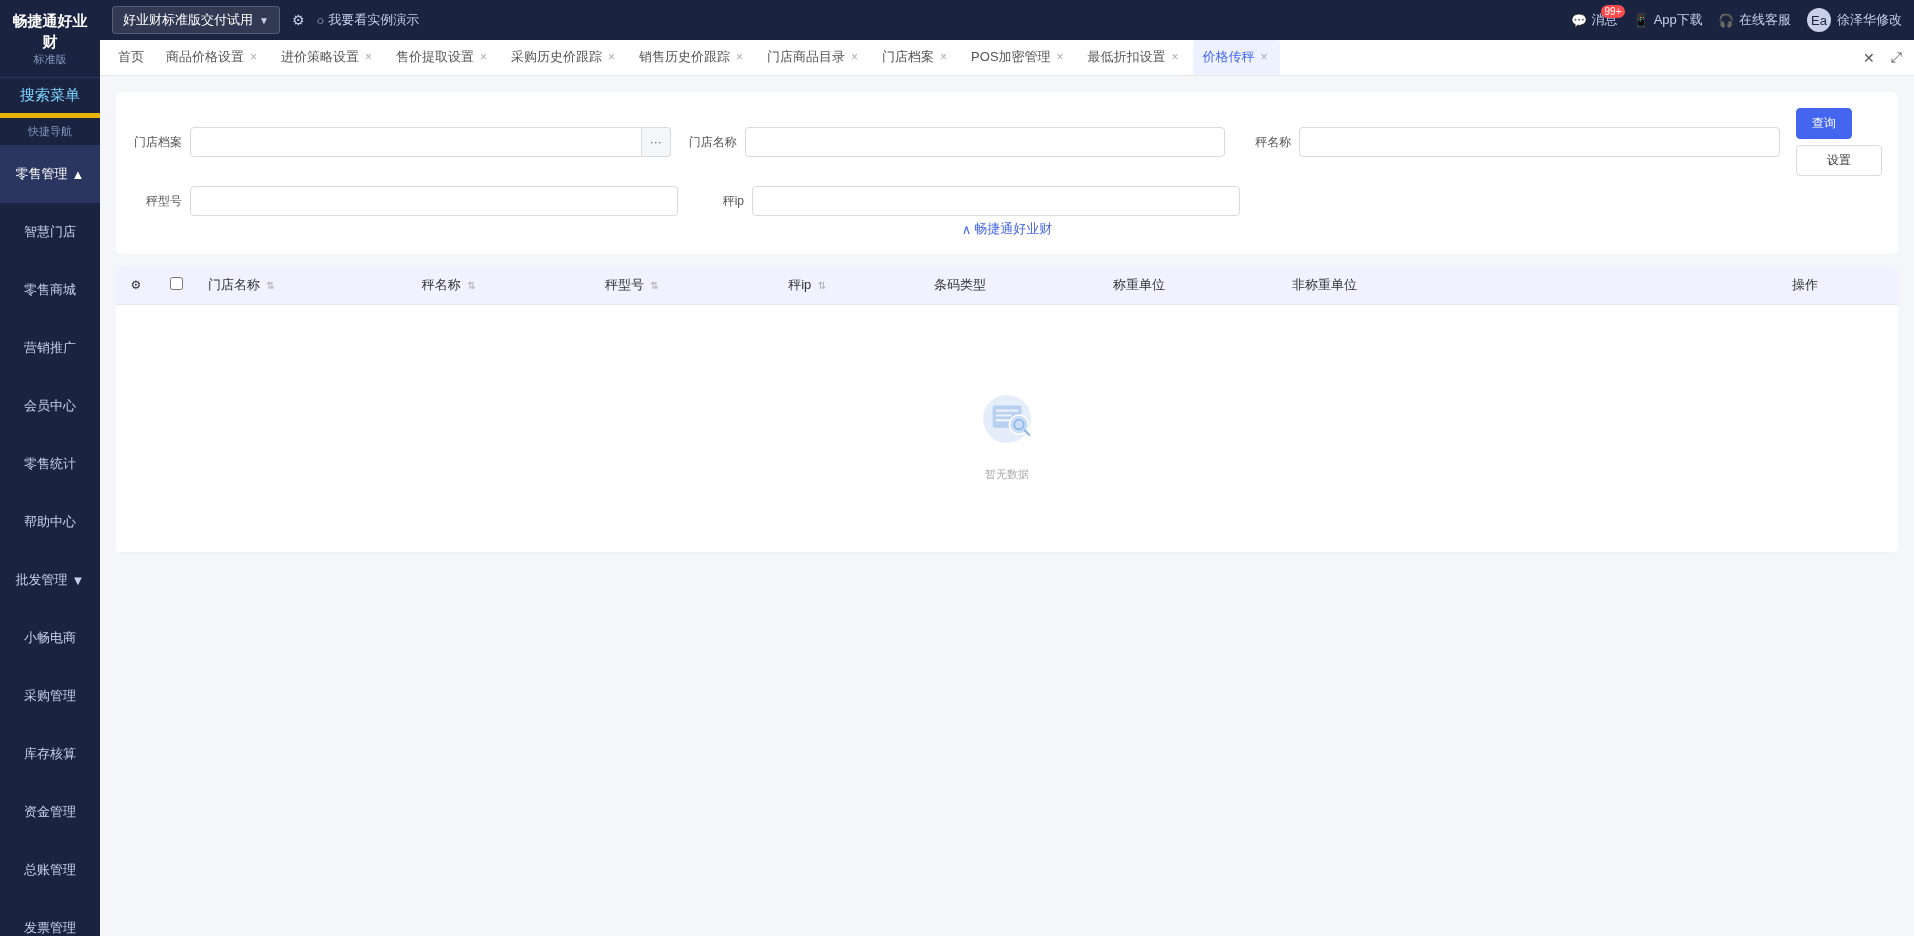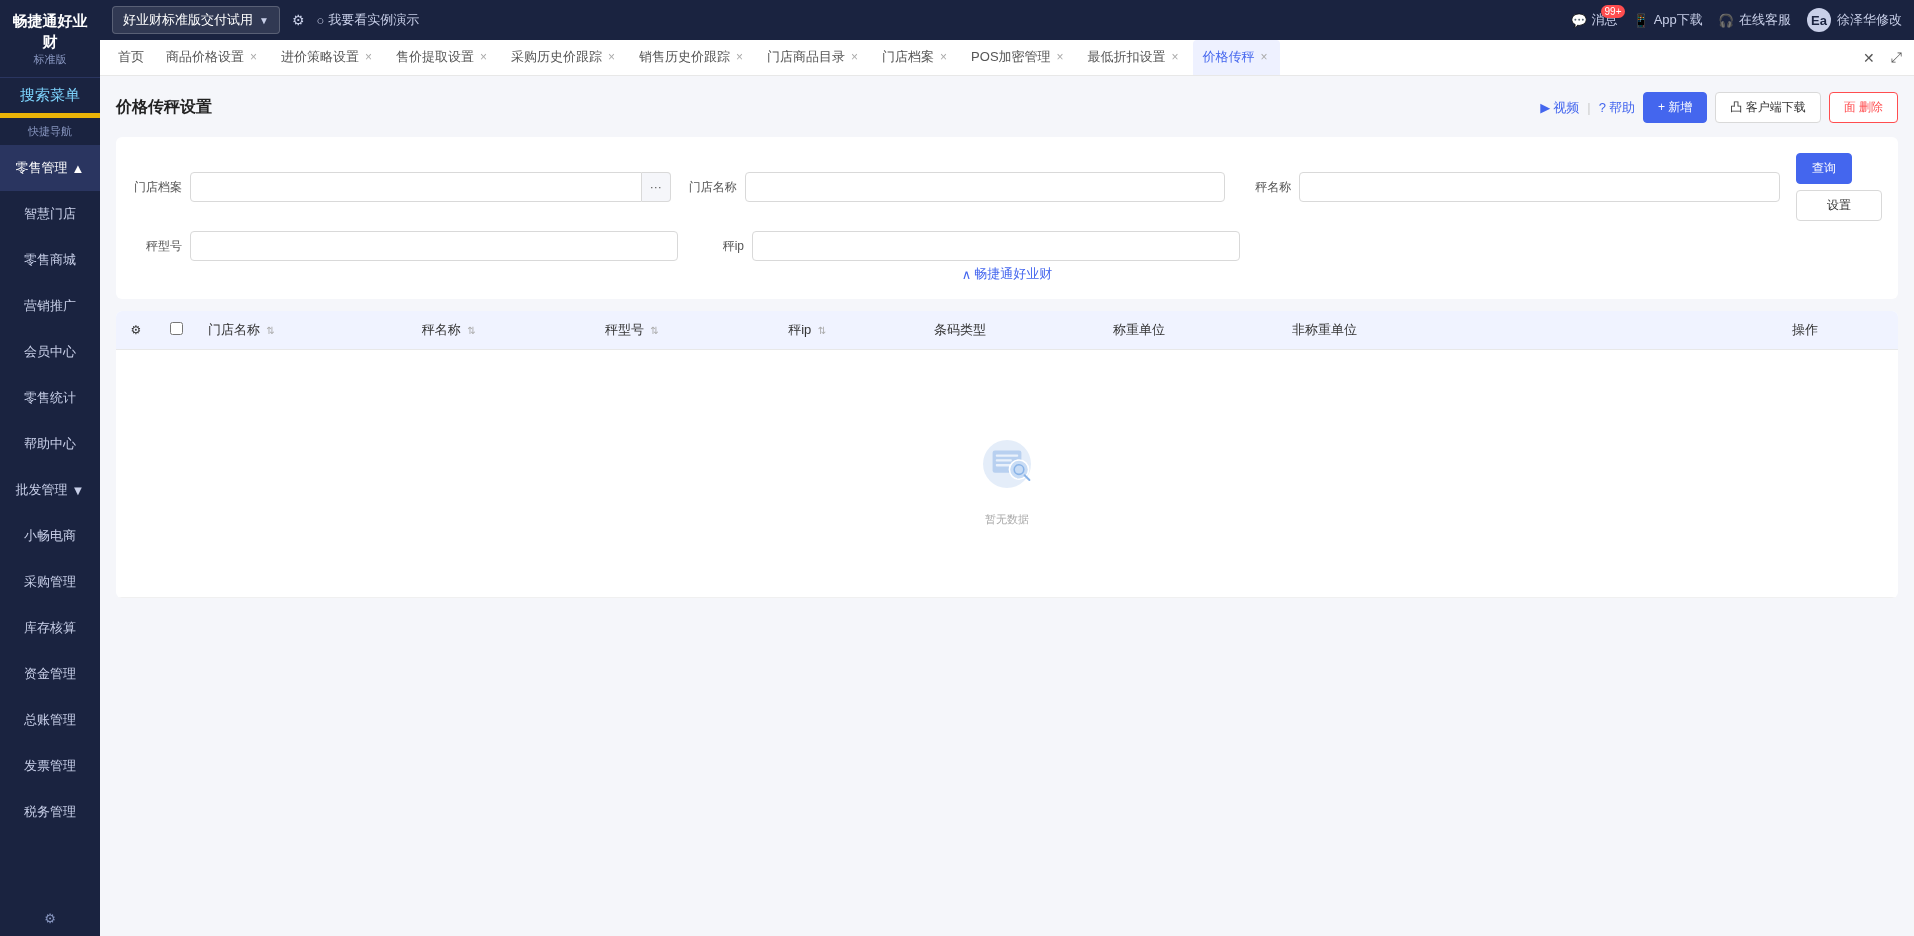--- a/index.html
+++ b/index.html
@@ -35,21 +35,21 @@
       border-bottom: 5px solid #eab308;
     }
     .sidebar-nav-label {
       padding: 6px 8px;
       font-size: 11px;
       color: #8896c0;
       text-align: center;
       cursor: pointer;
     }
     .sidebar-item {
-      padding: 14px 8px;
+      padding: 20px 8px;
       text-align: center;
       color: #c8cfe8;
       cursor: pointer;
       font-size: 12px;
       display: flex;
       flex-direction: column;
       align-items: center;
       gap: 2px;
     }
     .sidebar-item.active { background: #2a3560; color: white; }
@@ -136,21 +136,20 @@
     .user-avatar {
       width: 24px;
       height: 24px;
       background: #c8cfe8;
       border-radius: 50%;
       display: flex;
       align-items: center;
       justify-content: center;
       color: #1a2340;
       font-size: 10px;
-      font-weight: bold;
     }
 
     
     .tab-bar {
       height: 36px;
       background: white;
       border-bottom: 1px solid #e8e8e8;
       display: flex;
       align-items: center;
       padding: 0 8px;
@@ -573,37 +572,20 @@
       <span class="close-btn">×</span>
     </div>
     <div class="tab-bar-actions">
       <span class="tab-bar-action-btn">✕</span>
       <span class="tab-bar-action-btn">⤢</span>
     </div>
   </div>
 
   <div class="content-area">
 
-    <div class="page-title-bar">
-      <div class="page-title">价格传秤设置</div>
-      <div class="page-actions">
-        <span class="page-action-link">
-          <span>▶</span>
-          <span>视频</span>
-        </span>
-        <span class="separator">|</span>
-        <span class="page-action-link">
-          <span>?</span>
-          <span>帮助</span>
-        </span>
-        <button class="btn btn-primary">+ 新增</button>
-        <button class="btn btn-default">凸 客户端下载</button>
-        <button class="btn btn-danger">面 删除</button>
-      </div>
-    </div>
 
     <div class="search-form">
       <div class="search-row">
         <div class="search-field">
           <span class="search-label">门店档案</span>
           <div class="search-input-with-btn">
             <input class="search-input-file" type="text" placeholder="" style="">
             <button class="search-input-btn">···</button>
           </div>
         </div>

